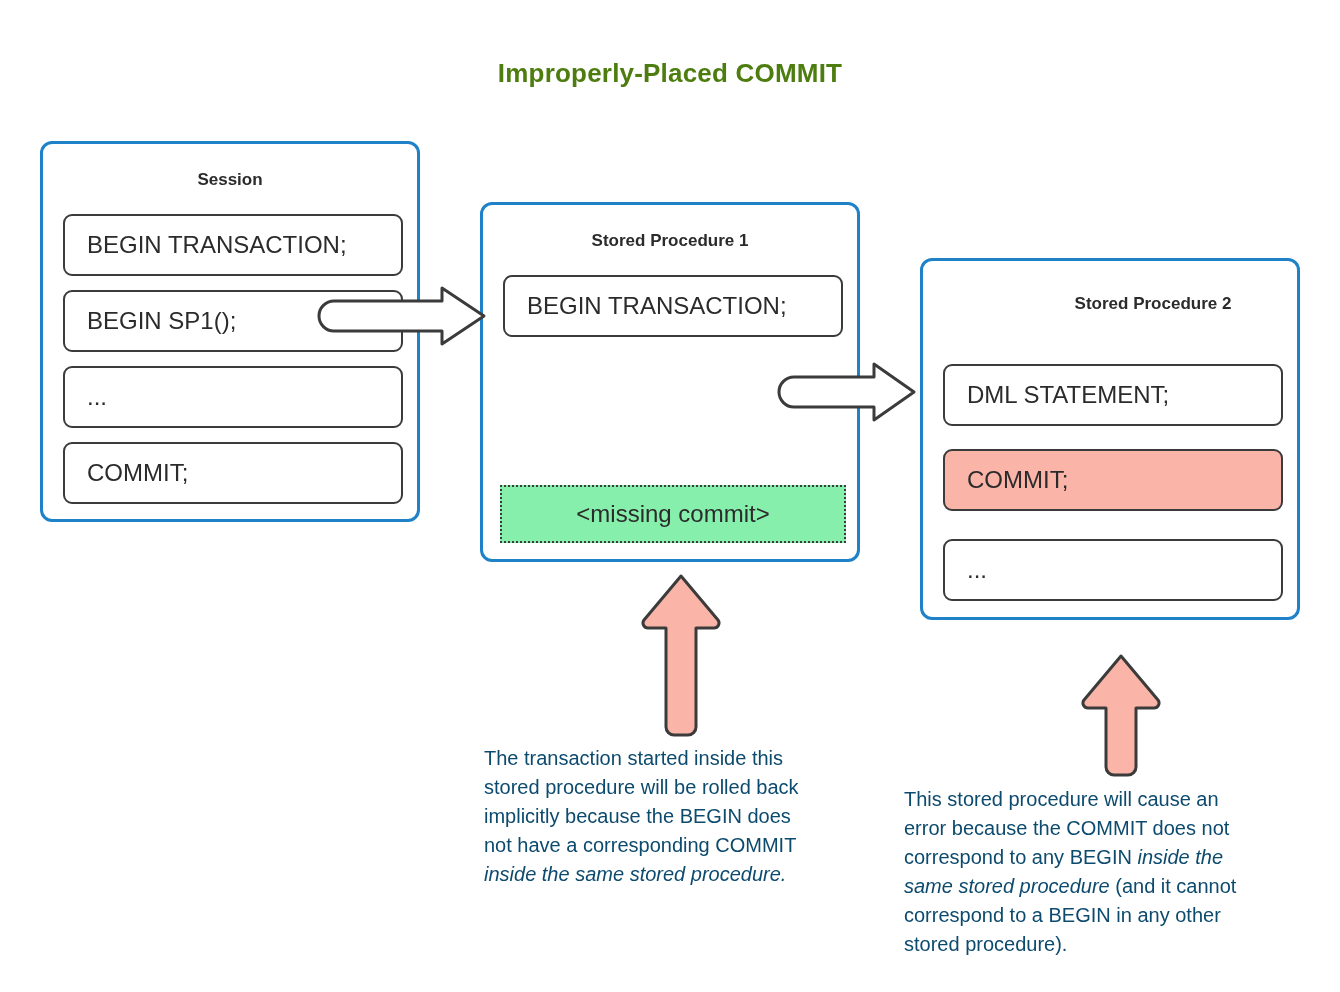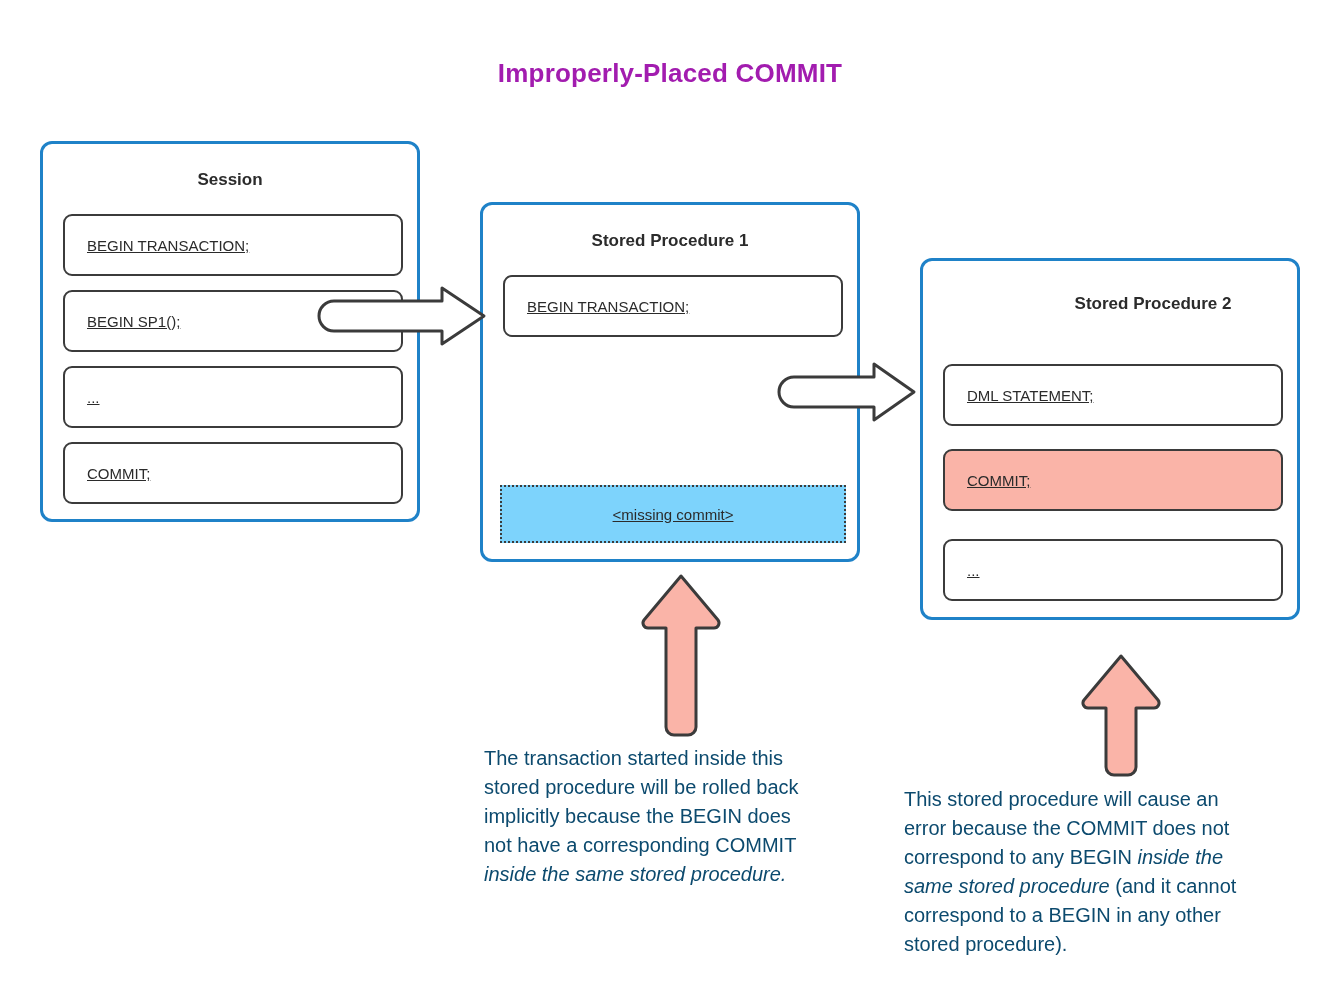--- a/index.html
+++ b/index.html
@@ -19,21 +19,21 @@
   
   #diagram-title {
     position: absolute;
     left: 0;
     top: 58px;
     width: 1340px;
     text-align: center;
     font-size: 26px;
     font-weight: bold;
     letter-spacing: 0.2px;
-    color: #a21caf;
+    color: #4d7c0f;
   }
 
   
   .container-box {
     position: absolute;
     box-sizing: border-box;
     background: #ffffff;
     border: 3px solid #1f82c8;
     border-radius: 12px;
   }
@@ -50,31 +50,30 @@
   
   .stmt {
     position: absolute;
     box-sizing: border-box;
     background: #ffffff;
     border: 2px solid #3b3b3b;
     border-radius: 9px;
     display: flex;
     align-items: center;
     padding-left: 22px;
-    font-size: 15px;
+    font-size: 24px;
     color: #2b2b2b;
     white-space: nowrap;
-    text-decoration: underline;
   }
   .stmt.highlight {
     background: #fab4a8;
     border-color: #3b3b3b;
   }
   .stmt.missing {
-    background: #7dd3fc;
+    background: #86efac;
     border: 2px dotted #3b3b3b;
     border-radius: 0;
     justify-content: center;
     padding-left: 0;
   }
 
   
   .arrow-svg {
     position: absolute;
     overflow: visible;

